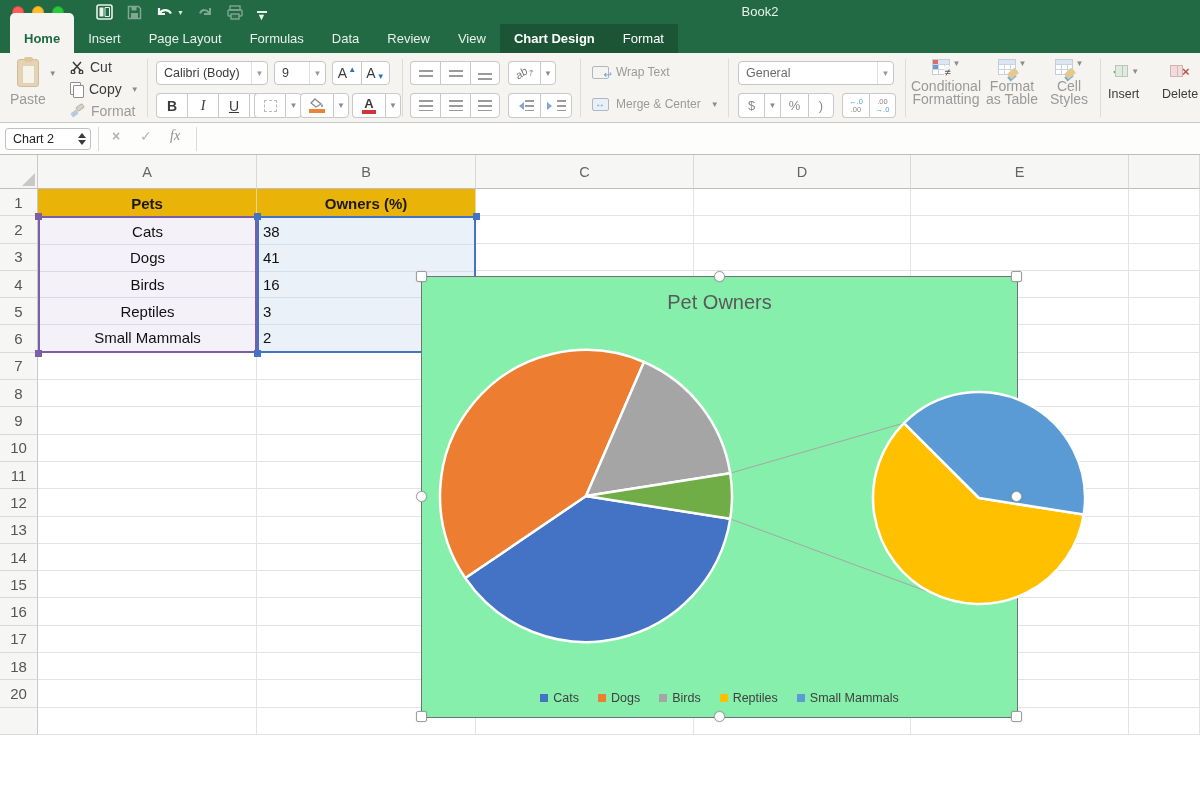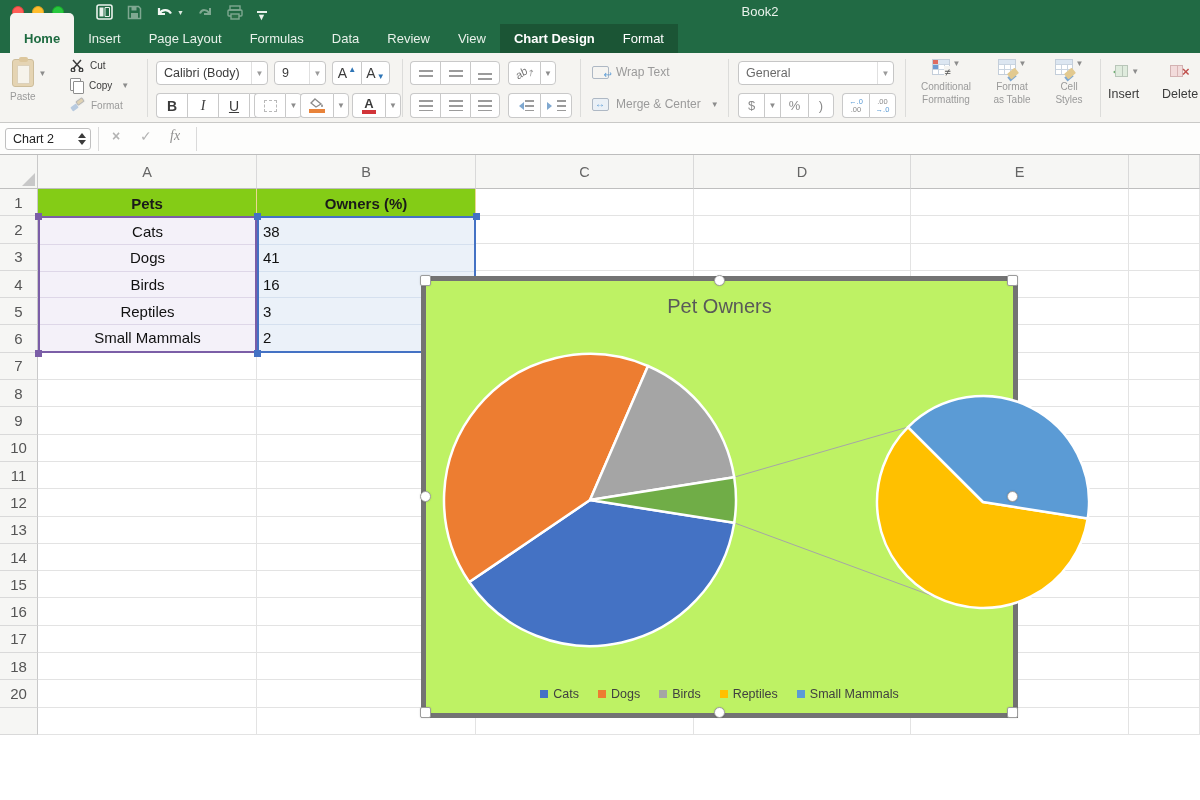--- a/index.html
+++ b/index.html
@@ -27,21 +27,21 @@
 
   
   .ribbon { position:absolute; left:0; top:53px; width:1200px; height:70px; background:#F5F4F1; border-bottom:1px solid #C9C9C7; }
   .rsep { position:absolute; top:6px; height:58px; width:1px; background:#DCDCDA; }
   .rbtn { background:#FFFFFF; border:1px solid #C9C9C9; border-radius:4px; display:flex; align-items:center; justify-content:center; color:#3B3B3B; }
   .seg { display:flex; }
   .seg .rbtn { border-radius:0; border-right:none; }
   .seg .rbtn:first-child { border-radius:4px 0 0 4px; }
   .seg .rbtn:last-child { border-radius:0 4px 4px 0; border-right:1px solid #C9C9C9; }
   .dd { font-size:8px; color:#8C8C8C; margin-left:3px; }
-  .rlabel { font-size:10px; color:#9A9A9A; text-align:center; }
+  .rlabel { font-size:14px; color:#9A9A9A; text-align:center; }
   .rlabel.dark { color:#3B3B3B; }
   .icon-lines { width:14px; height:11px; background:repeating-linear-gradient(#9B9B9B 0 2px, transparent 2px 5px); }
   .mini-glyph { font-size:11px; color:#777; }
 
   
   .clipboard { position:relative; width:22px; height:28px; background:#E3CFA9; border:1px solid #C9B astroturf; border:1px solid #C7B48C; border-radius:3px; opacity:.85; }
   .clipboard .page { position:absolute; left:4px; top:5px; width:13px; height:19px; background:#F7F3EA; border:1px solid #D8CCB2; }
   .clipboard .clip { position:absolute; left:6px; top:-3px; width:9px; height:5px; background:#D9C08F; border-radius:2px; }
 
   .copy-icon { position:relative; width:13px; height:15px; }
@@ -87,34 +87,34 @@
   .corner { width:38px; height:34px; background:#F6F6F4; border-right:1px solid #C9C9C9; border-bottom:1px solid #BFBFBF; position:relative; }
   .corner:after { content:""; position:absolute; right:2px; bottom:2px; width:0; height:0; border-left:13px solid transparent; border-bottom:13px solid #C8C8C8; }
   .colhead { height:34px; background:#F6F6F4; border-right:1px solid #D9D9D9; border-bottom:1px solid #BFBFBF; display:flex; align-items:center; justify-content:center; font-size:14.5px; color:#666; }
   .gridrows { position:absolute; left:0; top:34px; width:1200px; }
   .grow { display:flex; }
   .rownum { width:38px; background:#F6F6F4; border-right:1px solid #C9C9C9; border-bottom:1px solid #D9D9D9; display:flex; align-items:center; justify-content:center; font-size:15px; color:#555; }
   .gcell { border-right:1px solid #E3E3E3; border-bottom:1px solid #E3E3E3; background:#fff; }
 
   
   .overlay { position:absolute; left:0; top:34px; }
-  .hcell { position:absolute; height:28px; background:#84cc16; font-weight:bold; font-size:15px; color:#1a1a1a; display:flex; align-items:center; justify-content:center; border-right:1px solid #EBD794;text-align:right; }
+  .hcell { position:absolute; height:28px; background:#eab308; font-weight:bold; font-size:15px; color:#1a1a1a; display:flex; align-items:center; justify-content:center; border-right:1px solid #EBD794;text-align:right; }
   .rangebox { position:absolute; display:flex; flex-direction:column; }
   .rangebox .rcell { flex:1; display:flex; align-items:center; font-size:15px; color:#111; }
   .range-a { border:2px solid #7B5EA7; background:#F4F1F9; }
   .range-a .rcell { justify-content:center; border-bottom:1px solid #DeD7E8; border-bottom:1px solid #DED7E8; }
   .range-b { border:2px solid #4472C4; background:#EBF1F9; }
   .range-b .rcell { justify-content:flex-start; padding-left:4px; border-bottom:1px solid #D5E0EF; }
   .rangebox .rcell:last-child { border-bottom:none; }
   .rhandle { position:absolute; width:7px; height:7px; }
   .rhandle.purple { background:#7B5EA7; }
   .rhandle.blue { background:#4472C4; }
 
   
-  .chart { position:absolute; left:421px; top:121px; width:597px; height:442px; background:#bef264; border:5px solid #737373; }
+  .chart { position:absolute; left:421px; top:121px; width:597px; height:442px; background:#86efac; border:1px solid #737373; }
   .chart-title { position:absolute; left:0; top:14px; width:100%; text-align:center; font-size:20px; color:#595959; }
   .handle { position:absolute; width:11px; height:11px; background:#FFFFFF; border:1px solid #9C9C9C; border-radius:2px; box-shadow:0 0 2px rgba(0,0,0,.15); }
   .legend { position:absolute; left:0; bottom:12px; width:100%; display:flex; justify-content:center; gap:19px; }
   .legend .li { display:flex; align-items:center; gap:5px; font-size:12.5px; color:#404040; }
   .legend .sw { width:8px; height:8px; }
 
   .fill-bar { width:16px; height:4px; background:#E8833A; margin-top:1px; }
   .font-bar { width:14px; height:4px; background:#D13438; margin-top:0px; }
   .neq:after { content:"≠"; position:absolute; right:-2px; bottom:-4px; font-size:11px; color:#555; background:#F5F4F1; }
 </style>

